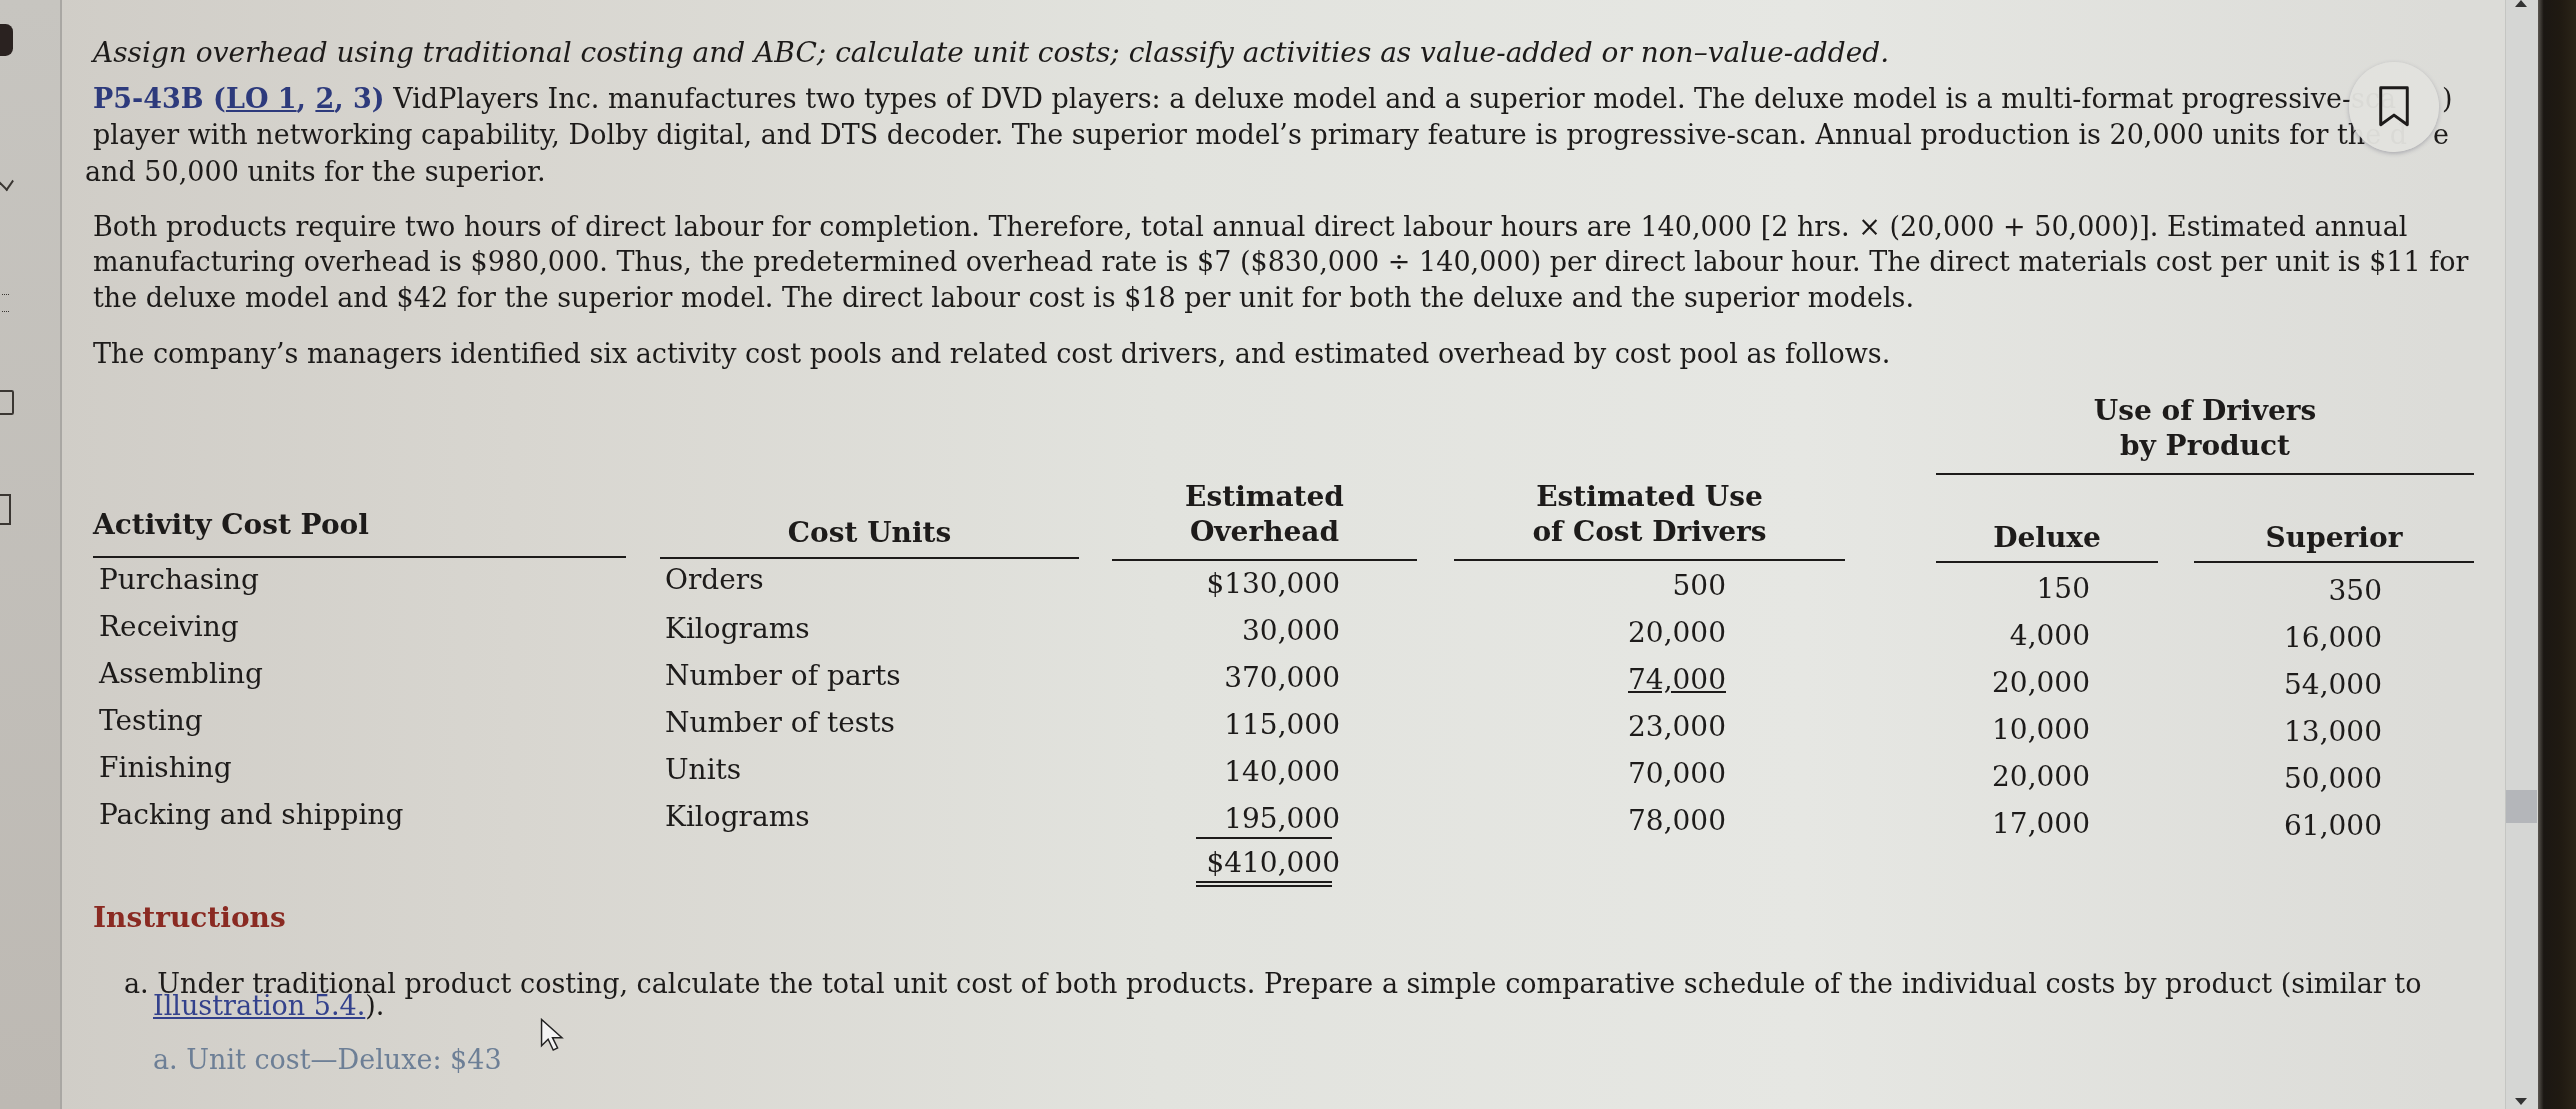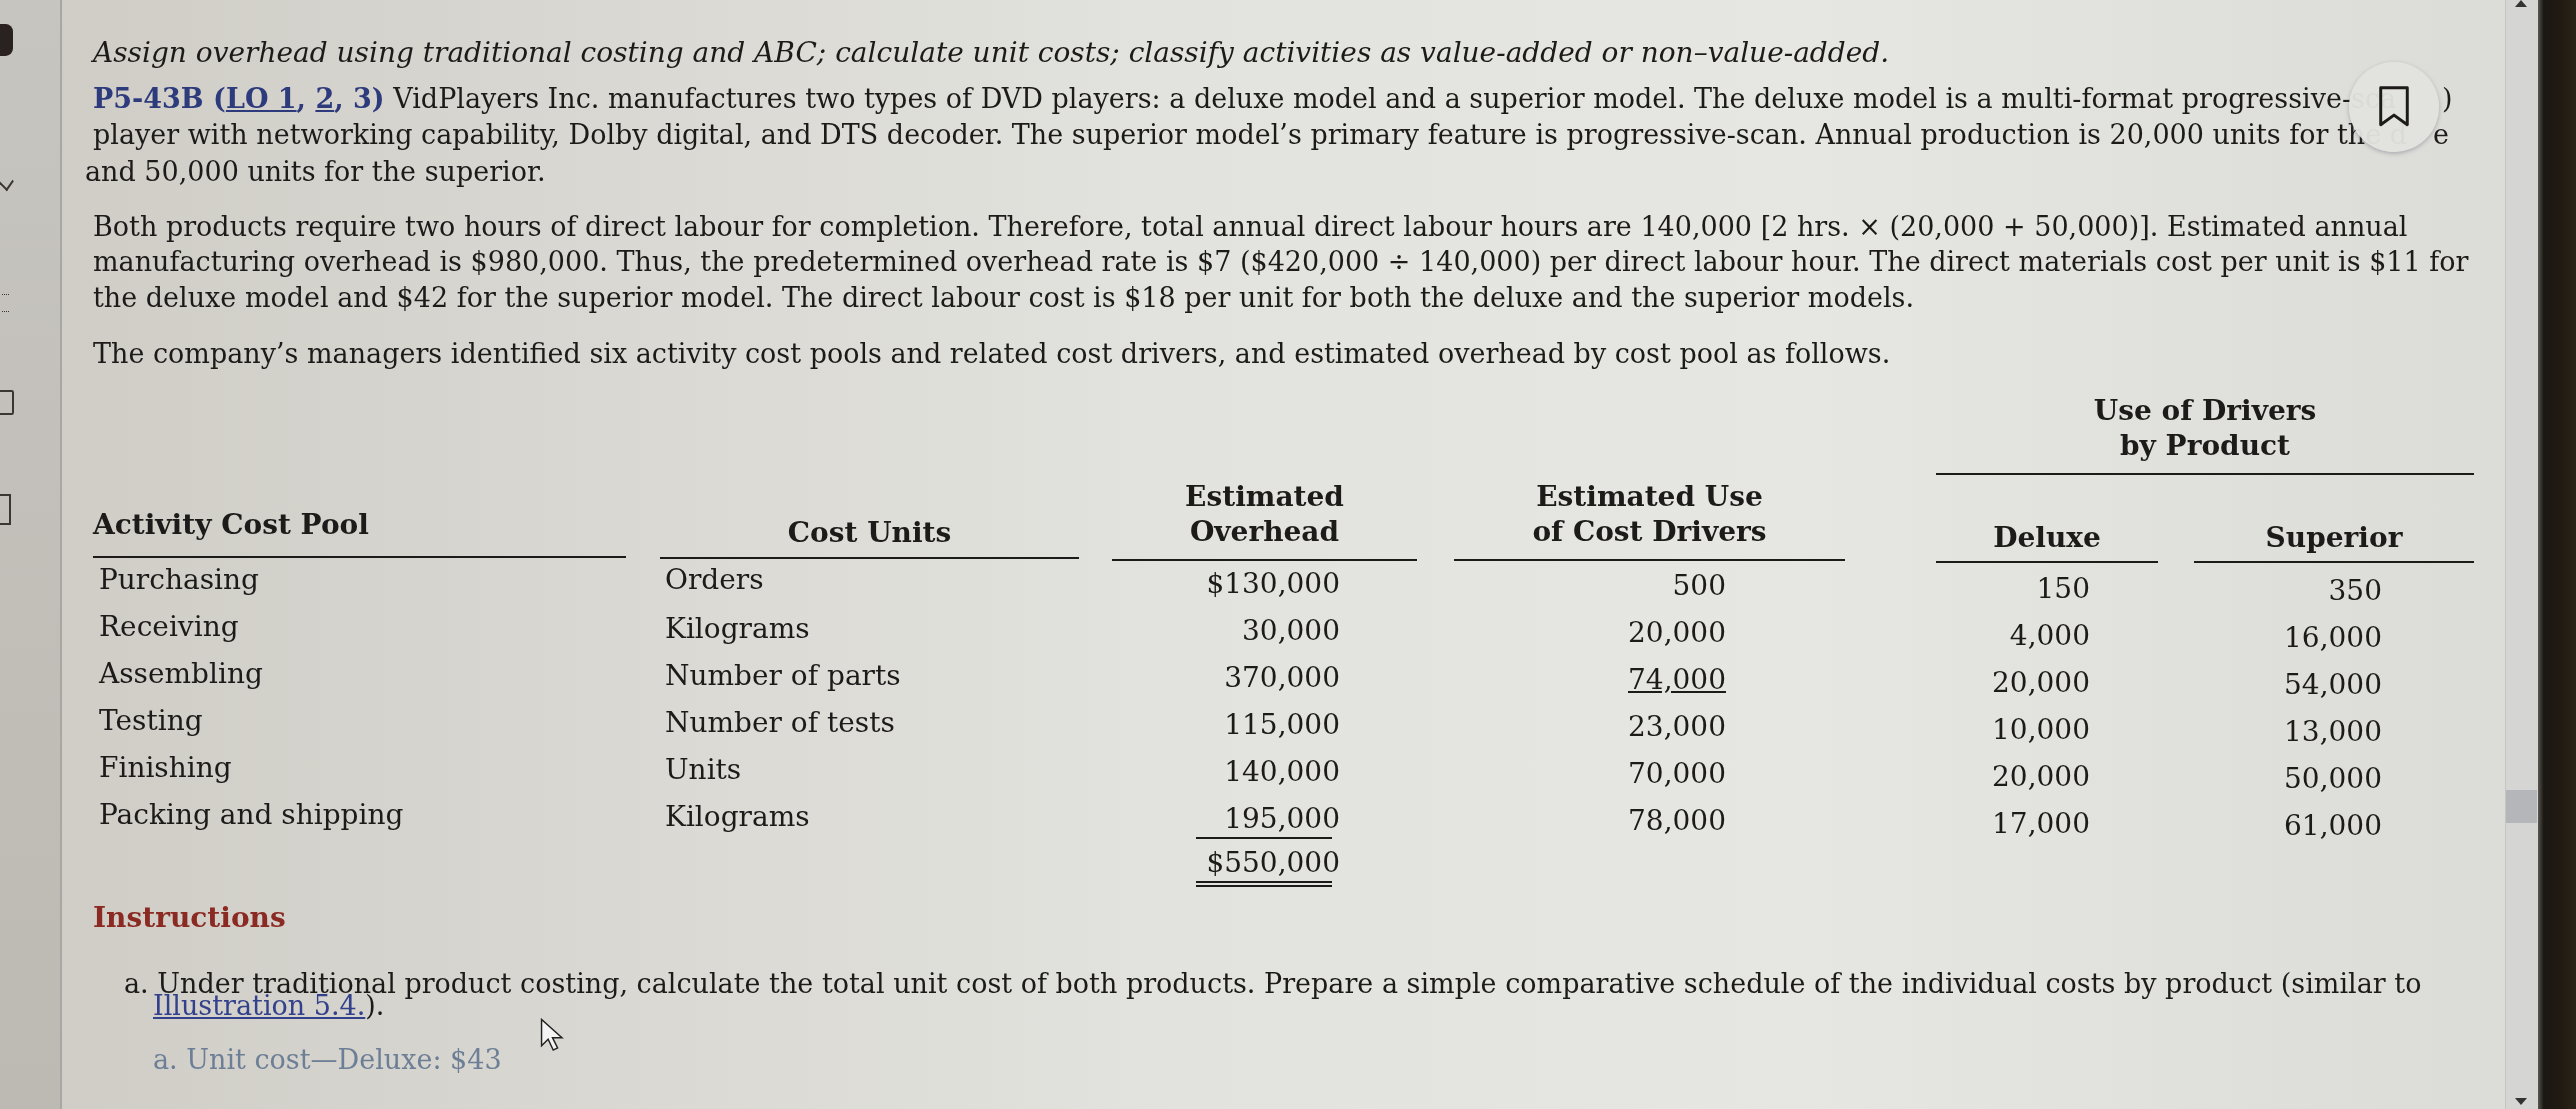--- a/index.html
+++ b/index.html
@@ -62,21 +62,21 @@
 <div class="t" style="left:93px;top:85px;">
   <span class="probid">P5-43B</span><span class="probid"> </span><span class="probid">(</span><u class="probid">LO 1</u><span class="probid">, </span><u class="probid">2</u><span class="probid">, </span><span class="probid">3</span><span class="probid">)</span>
   <span>VidPlayers Inc. manufactures two types of DVD players: a deluxe model and a superior model. The deluxe model is a multi-format progressive-sca</span>
 </div>
 <div class="t" style="left:2442px;top:85px;">)</div>
 <div class="t" style="left:93px;top:121px;">player with networking capability, Dolby digital, and DTS decoder. The superior model’s primary feature is progressive-scan. Annual production is 20,000 units for the d</div>
 <div class="t" style="left:2433px;top:121px;">e</div>
 <div class="t" style="left:85px;top:158px;">and 50,000 units for the superior.</div>
 
 <div class="t" style="left:93px;top:213px;">Both products require two hours of direct labour for completion. Therefore, total annual direct labour hours are 140,000 [2 hrs. × (20,000 + 50,000)]. Estimated annual</div>
-<div class="t" style="left:93px;top:248px;">manufacturing overhead is $980,000. Thus, the predetermined overhead rate is $7 ($420,000 ÷ 140,000) per direct labour hour. The direct materials cost per unit is $11 for</div>
+<div class="t" style="left:93px;top:248px;">manufacturing overhead is $980,000. Thus, the predetermined overhead rate is $7 ($830,000 ÷ 140,000) per direct labour hour. The direct materials cost per unit is $11 for</div>
 <div class="t" style="left:93px;top:284px;">the deluxe model and $42 for the superior model. The direct labour cost is $18 per unit for both the deluxe and the superior models.</div>
 
 <div class="t" style="left:93px;top:340px;">The company’s managers identified six activity cost pools and related cost drivers, and estimated overhead by cost pool as follows.</div>
 
 <div class="hdr" style="left:1936px;top:393px;width:538px;">
   <div>Use of Drivers</div>
   <div>by Product</div>
 </div>
 <div class="rule" style="left:1936px;top:473px;width:538px;height:1.5px;"></div>
 
@@ -143,21 +143,21 @@
 
   <div class="cell" style="left:99px;top:801px;">Packing and shipping</div>
   <div class="cell" style="left:665px;top:803px;">Kilograms</div>
   <div class="cell num" style="left:1112px;width:228px;top:805px;">195,000</div>
   <div class="cell num" style="left:1454px;width:272px;top:807px;">78,000</div>
   <div class="cell num" style="left:1936px;width:154px;top:810px;">17,000</div>
   <div class="cell num" style="left:2194px;width:188px;top:812px;">61,000</div>
 </div>
 
 <div class="rule" style="left:1196px;top:837px;width:136px;"></div>
-<div class="cell num" style="left:1112px;width:228px;top:849px;">$550,000</div>
+<div class="cell num" style="left:1112px;width:228px;top:849px;">$410,000</div>
 <div class="rule" style="left:1196px;top:881px;width:136px;height:1.5px;"></div>
 <div class="rule" style="left:1196px;top:885px;width:136px;height:1.5px;"></div>
 
 <div class="t instr" style="left:93px;top:904px;">Instructions</div>
 <div class="t" style="left:124px;top:970px;">a. Under traditional product costing, calculate the total unit cost of both products. Prepare a simple comparative schedule of the individual costs by product (similar to</div>
 <div class="t" style="left:153px;top:992px;">
   <span class="link">Illustration 5.4.</span><span>).</span>
 </div>
 <div class="t answer" style="left:153px;top:1046px;">
   <span>a. Unit cost—Deluxe: </span><span>$43</span>

